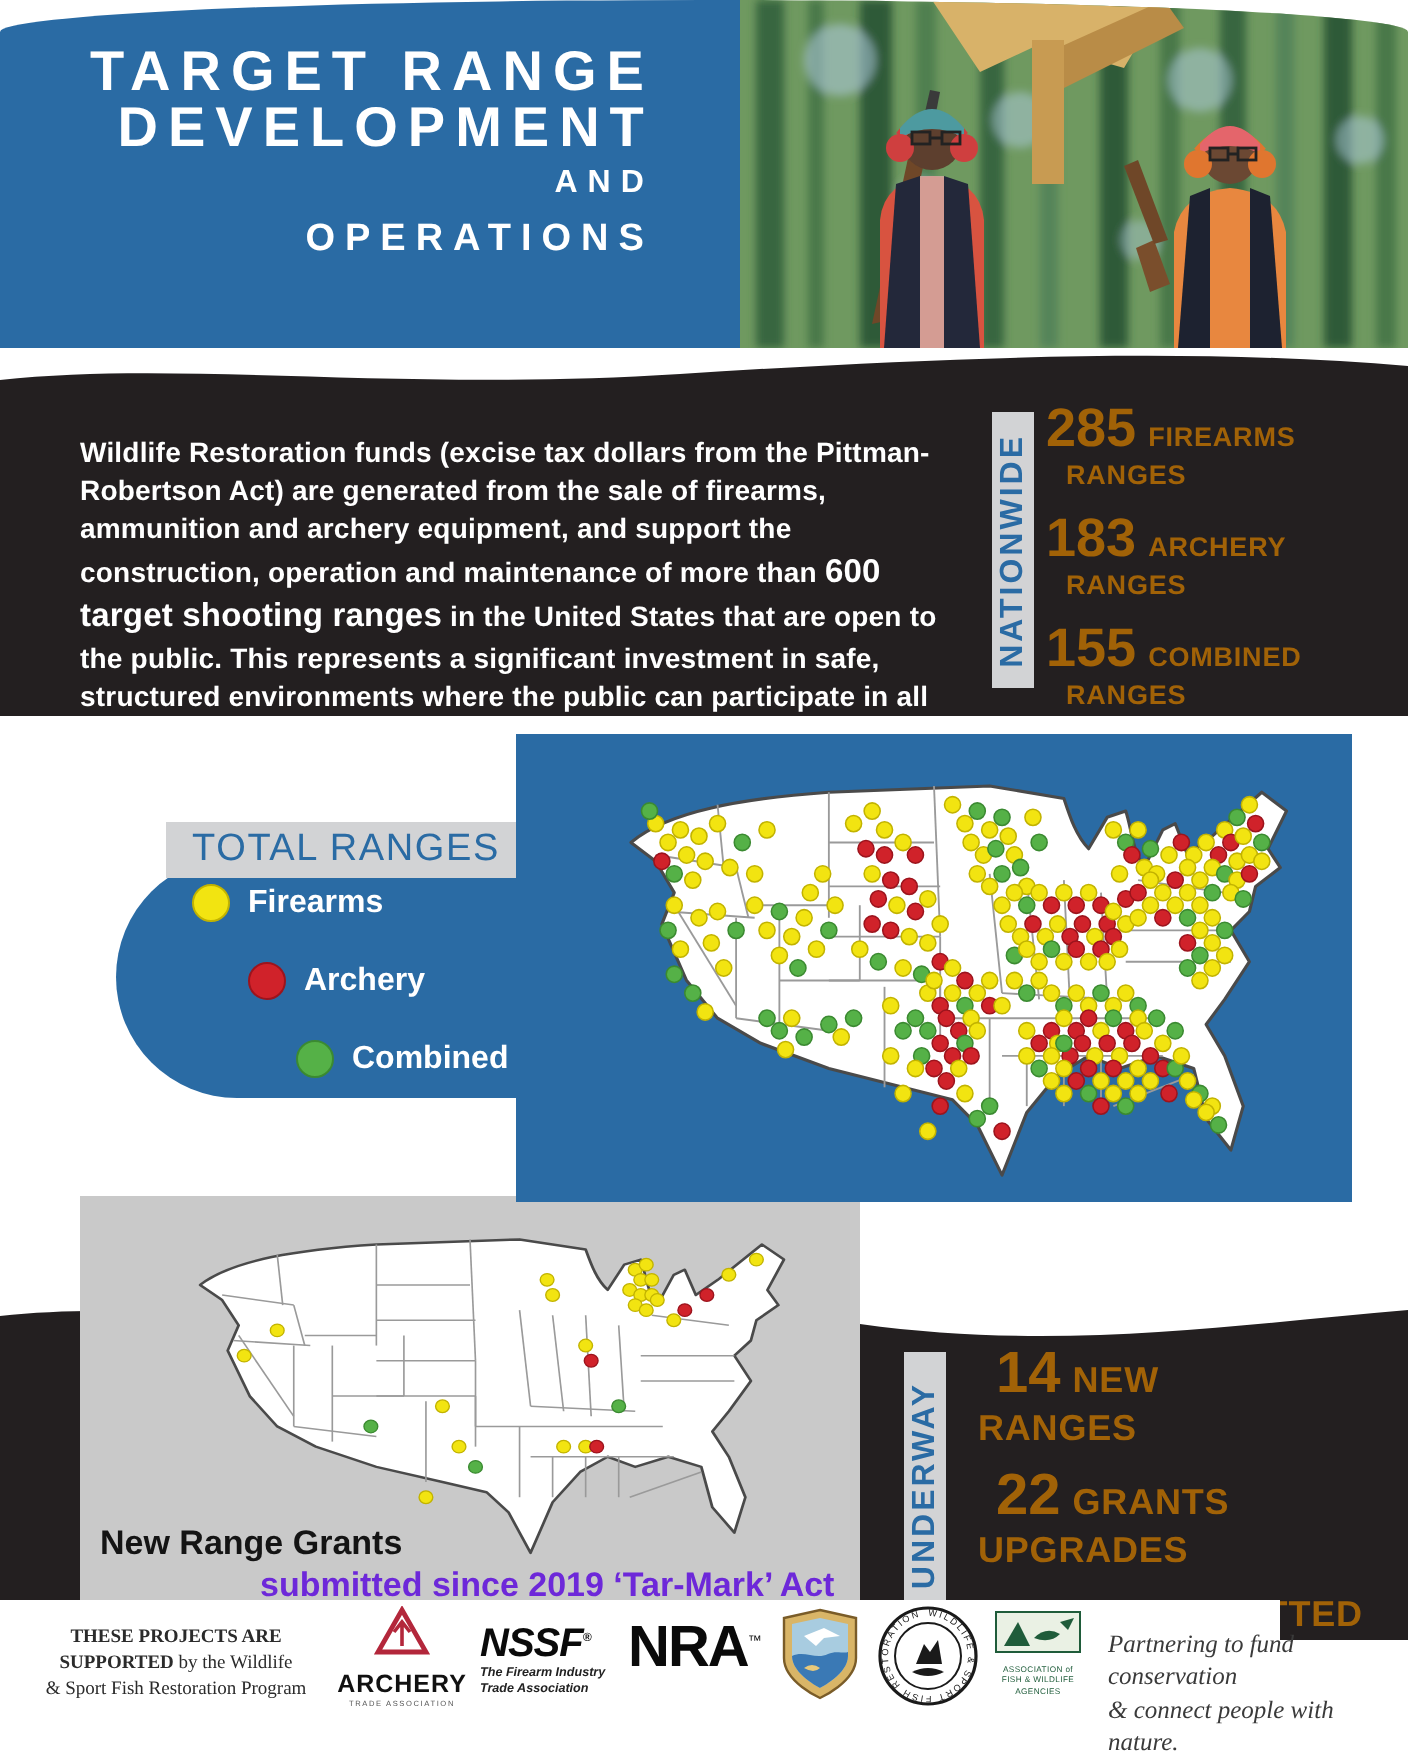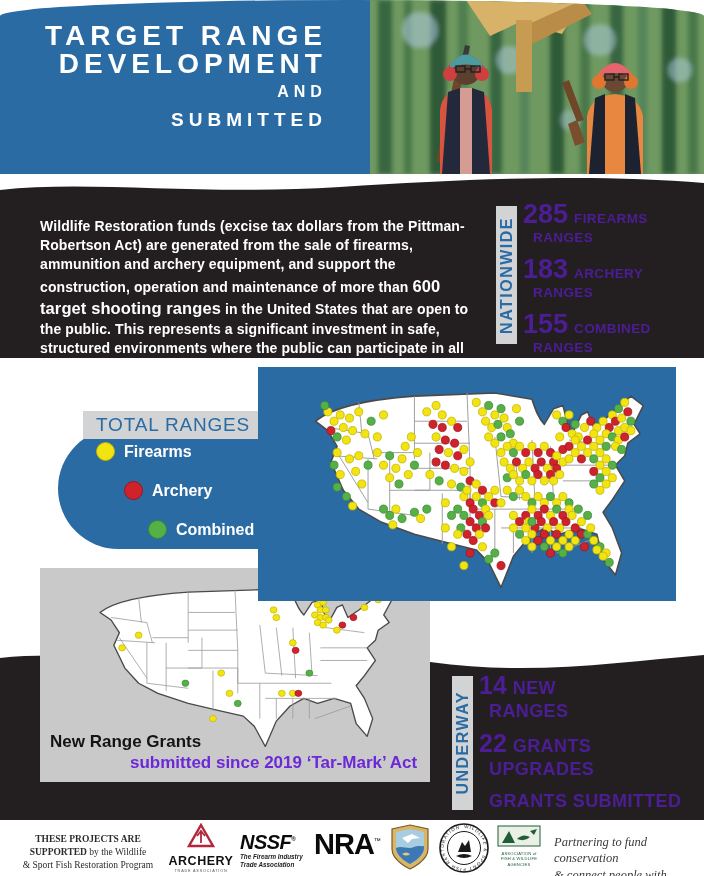--- a/index.html
+++ b/index.html
@@ -21,50 +21,50 @@
   .dark-mid .content{position:absolute;inset:0;z-index:1;}
   .intro{position:absolute;left:40px;top:29px;width:444px;color:#fff;
          font-size:14px;line-height:1.37;font-weight:700;letter-spacing:.1px;}
   .intro b{font-size:16.5px;font-weight:800;}
   .vstrip{position:absolute;background:var(--chip);display:flex;align-items:center;justify-content:center;}
   .vstrip span{writing-mode:vertical-rl;transform:rotate(180deg);color:var(--blue);
                font-weight:800;font-size:16px;letter-spacing:1.5px;}
   .strip-nationwide{left:496px;top:32px;width:21px;height:138px;}
   .stats{position:absolute;display:flex;flex-direction:column;}
   .stats-nationwide{left:523px;top:27px;gap:11px;}
-  .stat-row{color:#4c1d95;}
+  .stat-row{color:#a16207;}
   .stat-line1{display:flex;align-items:baseline;gap:6px;}
   .stat-value{font-size:27px;font-weight:800;line-height:1;}
   .stat-unit{font-size:13.5px;font-weight:800;letter-spacing:.4px;}
   .stat-unit2{font-size:13.5px;font-weight:800;letter-spacing:.4px;margin-top:2px;margin-left:10px;}
   
   .legend-pill{position:absolute;left:58px;top:428px;width:266px;height:121px;background:var(--blue);
                border-radius:62px 0 0 62px;z-index:1;}
   .legend-title{position:absolute;left:83px;top:411px;width:180px;height:28px;background:var(--chip);
                 z-index:2;display:flex;align-items:center;justify-content:center;
                 color:var(--blue);font-size:19px;font-weight:400;letter-spacing:.8px;}
   .legend-row{position:absolute;z-index:2;display:flex;align-items:center;gap:9px;}
   .legend-dot{width:17px;height:17px;border-radius:50%;}
   .legend-label{color:#fff;font-size:16px;font-weight:800;}
   .map-panel{position:absolute;left:258px;top:367px;width:418px;height:234px;background:var(--blue);z-index:3;}
   .map-panel svg{position:absolute;left:8px;top:4px;}
   
-  .gray-panel{position:absolute;left:40px;top:568px;width:390px;height:214px;background:#c9c9c9;z-index:2;}
+  .gray-panel{position:absolute;left:40px;top:598px;width:390px;height:214px;background:#c9c9c9;z-index:2;}
   .gray-panel svg.usmap{position:absolute;left:16px;top:4px;}
   .grants-cap1{position:absolute;left:10px;top:164px;font-size:17px;font-weight:800;color:#141414;z-index:2;}
   .grants-cap2{position:absolute;left:90px;top:185px;font-size:17px;font-weight:800;color:#6d28d9;z-index:2;}
   
   .dark-bottom{position:absolute;left:0;top:648px;width:704px;height:172px;z-index:1;}
   .dark-bottom svg.wave{position:absolute;left:0;top:0;}
   .strip-underway{left:452px;top:28px;width:21px;height:134px;}
   .stats-underway{left:479px;top:25px;gap:9px;}
-  .stats-underway .stat-value{font-size:25px;}
+  .stats-underway .stat-value{font-size:29px;margin-left:19px;}
   .stats-underway .stat-unit,.stats-underway .stat-unit2{font-size:18px;}
   
-  .footer{position:absolute;left:0;top:820px;width:640px;height:56px;background:#fff;z-index:4;}
+  .footer{position:absolute;left:0;top:800px;width:640px;height:56px;background:#fff;z-index:4;}
   .supported{position:absolute;left:14px;top:13px;width:148px;text-align:center;
              font-family:"Liberation Serif",serif;color:#2b2b2b;font-size:9.5px;line-height:1.35;}
   .supported .b{font-weight:bold;}
   .logo-archery{position:absolute;left:166px;top:3px;width:70px;text-align:center;}
   .logo-archery .name{font-size:12.5px;font-weight:800;color:#111;letter-spacing:.5px;margin-top:1px;}
   .logo-archery .sub{font-size:3.8px;letter-spacing:.8px;color:#555;margin-top:1px;}
   .logo-nssf{position:absolute;left:240px;top:12px;width:76px;}
   .logo-nssf .name{font-size:20px;font-weight:900;font-style:italic;color:#0a0a0a;letter-spacing:-.5px;line-height:1;}
   .logo-nssf .name sup{font-size:6px;}
   .logo-nssf .tag{font-size:6.3px;font-style:italic;font-weight:bold;color:#222;line-height:1.25;margin-top:1px;}
@@ -83,21 +83,21 @@
 <body>
 
 <div class="page">
 
   <div class="header">
     <div class="header-blue">
       <div class="title">
         <div class="t-line">TARGET RANGE</div>
         <div class="t-line">DEVELOPMENT</div>
         <div class="t-line small">AND</div>
-        <div class="t-line med">SUBMITTED</div>
+        <div class="t-line med">OPERATIONS</div>
       </div>
     </div>
     <div class="photo">
       <svg width="334" height="174" viewBox="0 0 334 174">
         <defs>
             <filter id="blur1">
               <feGaussianBlur stdDeviation="2.2"></feGaussianBlur>
             </filter>
           </defs>
         <rect width="334" height="174" fill="#6f9960"></rect>

